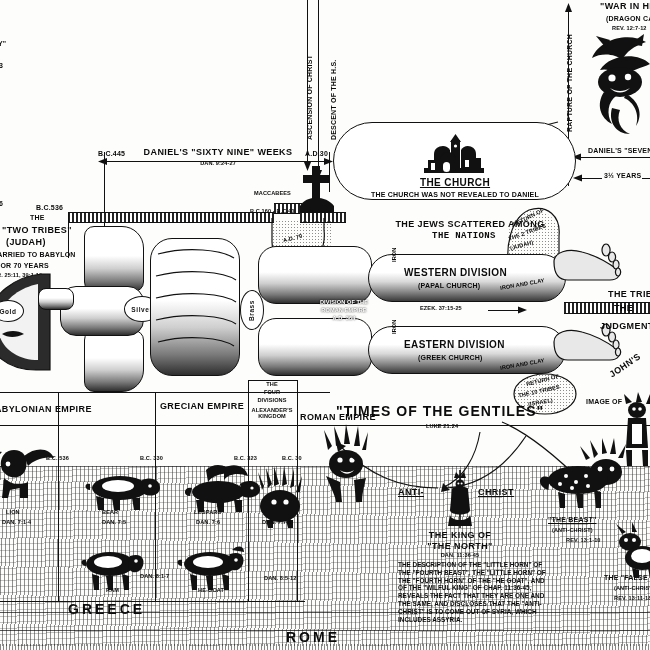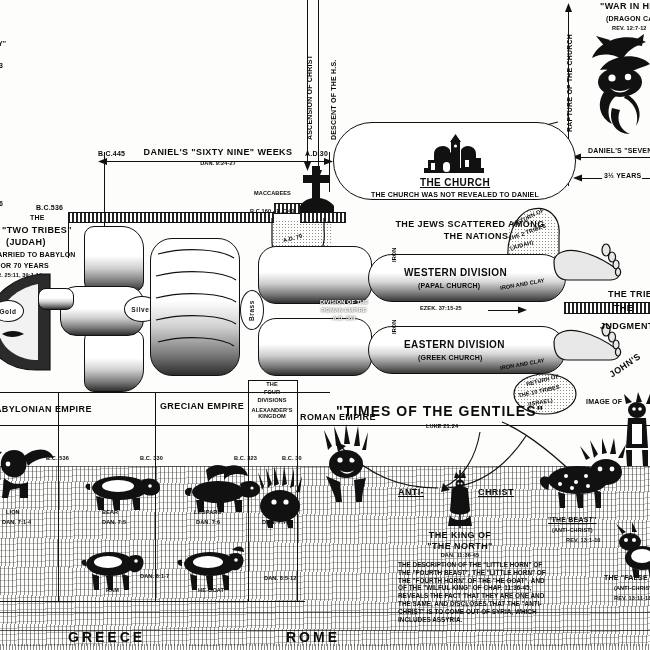--- a/index.html
+++ b/index.html
@@ -172,21 +172,21 @@
   </svg>
 
   <div class="stipple" style="left:272px;top:220px;width:60px;height:44px;
        border-radius:0 0 60% 40%;"></div>
   <svg style="position:absolute;left:268px;top:216px;" width="70" height="52">
     <path d="M4,2 L4,26 C4,42 20,50 34,48 C50,46 58,32 56,14 L56,2" fill="none" stroke="#111" stroke-width="1.2"></path>
   </svg>
   <div class="t xs" style="left:283px;top:236px;transform:rotate(-14deg);">A.D. 70</div>
 
   <div class="t md ctr" style="left:470px;top:220px;">The Jews Scattered Among</div>
-  <div class="t md ctr" style="left:476px;top:232px;">The Nations</div>
+  <div class="t md ctr" style="left:464px;top:232px;font-family:Liberation Mono, monospace;">The Nations</div>
 
   <svg style="position:absolute;left:505px;top:206px;" width="60" height="66">
     <path d="M4,64 C0,40 6,12 24,4 C42,-2 56,10 54,30 L54,64" fill="none" stroke="#111" stroke-width="1.2"></path>
   </svg>
   <div class="stipple" style="left:508px;top:210px;width:52px;height:56px;border-radius:50% 50% 10% 10%;"></div>
   <div class="t xs" style="left:512px;top:215px;transform:rotate(-26deg);">Return Of</div>
   <div class="t xs" style="left:508px;top:230px;transform:rotate(-20deg);">The 2 Tribes</div>
   <div class="t xs" style="left:510px;top:243px;transform:rotate(-16deg);">(Judah)</div>
 
   <svg style="position:absolute;left:512px;top:372px;" width="66" height="44">
@@ -427,21 +427,21 @@
   <div class="ln v1px" style="left:155px;top:425px;height:45px;"></div>
   <div class="ln v1px" style="left:248px;top:425px;height:45px;"></div>
   <div class="ln v1px" style="left:58px;top:466px;height:135px;"></div>
   <div class="ln v1px" style="left:155px;top:466px;height:135px;"></div>
   <div class="ln v1px" style="left:248px;top:466px;height:135px;"></div>
   <div class="ln v1px" style="left:297px;top:425px;height:176px;"></div>
   <div class="ln h1px" style="left:0px;top:601px;width:305px;"></div>
   <div class="ln h1px" style="left:0px;top:612px;width:650px;opacity:.7;"></div>
   <div class="ln h1px" style="left:0px;top:630px;width:650px;opacity:.7;"></div>
 
-  <div class="t xl" style="left:68px;top:602px;letter-spacing:3px;margin-top:28px;">Greece</div>
+  <div class="t xl" style="left:68px;top:602px;letter-spacing:3px;">Greece</div>
   <div class="t xl" style="left:286px;top:630px;letter-spacing:3px;">Rome</div>
 
   <svg class="beast" style="left:318px;top:424px;" width="60" height="80">
     <g fill="#111">
       <path d="M10,26 L6,6 L14,22 Z"></path>
         <path d="M18,22 L16,2 L23,20 Z"></path>
       <path d="M26,20 L28,0 L32,20 Z"></path>
         <path d="M36,22 L40,2 L42,22 Z"></path>
       <path d="M44,26 L50,8 L48,26 Z"></path>
       <ellipse cx="28" cy="40" rx="17" ry="14"></ellipse>

